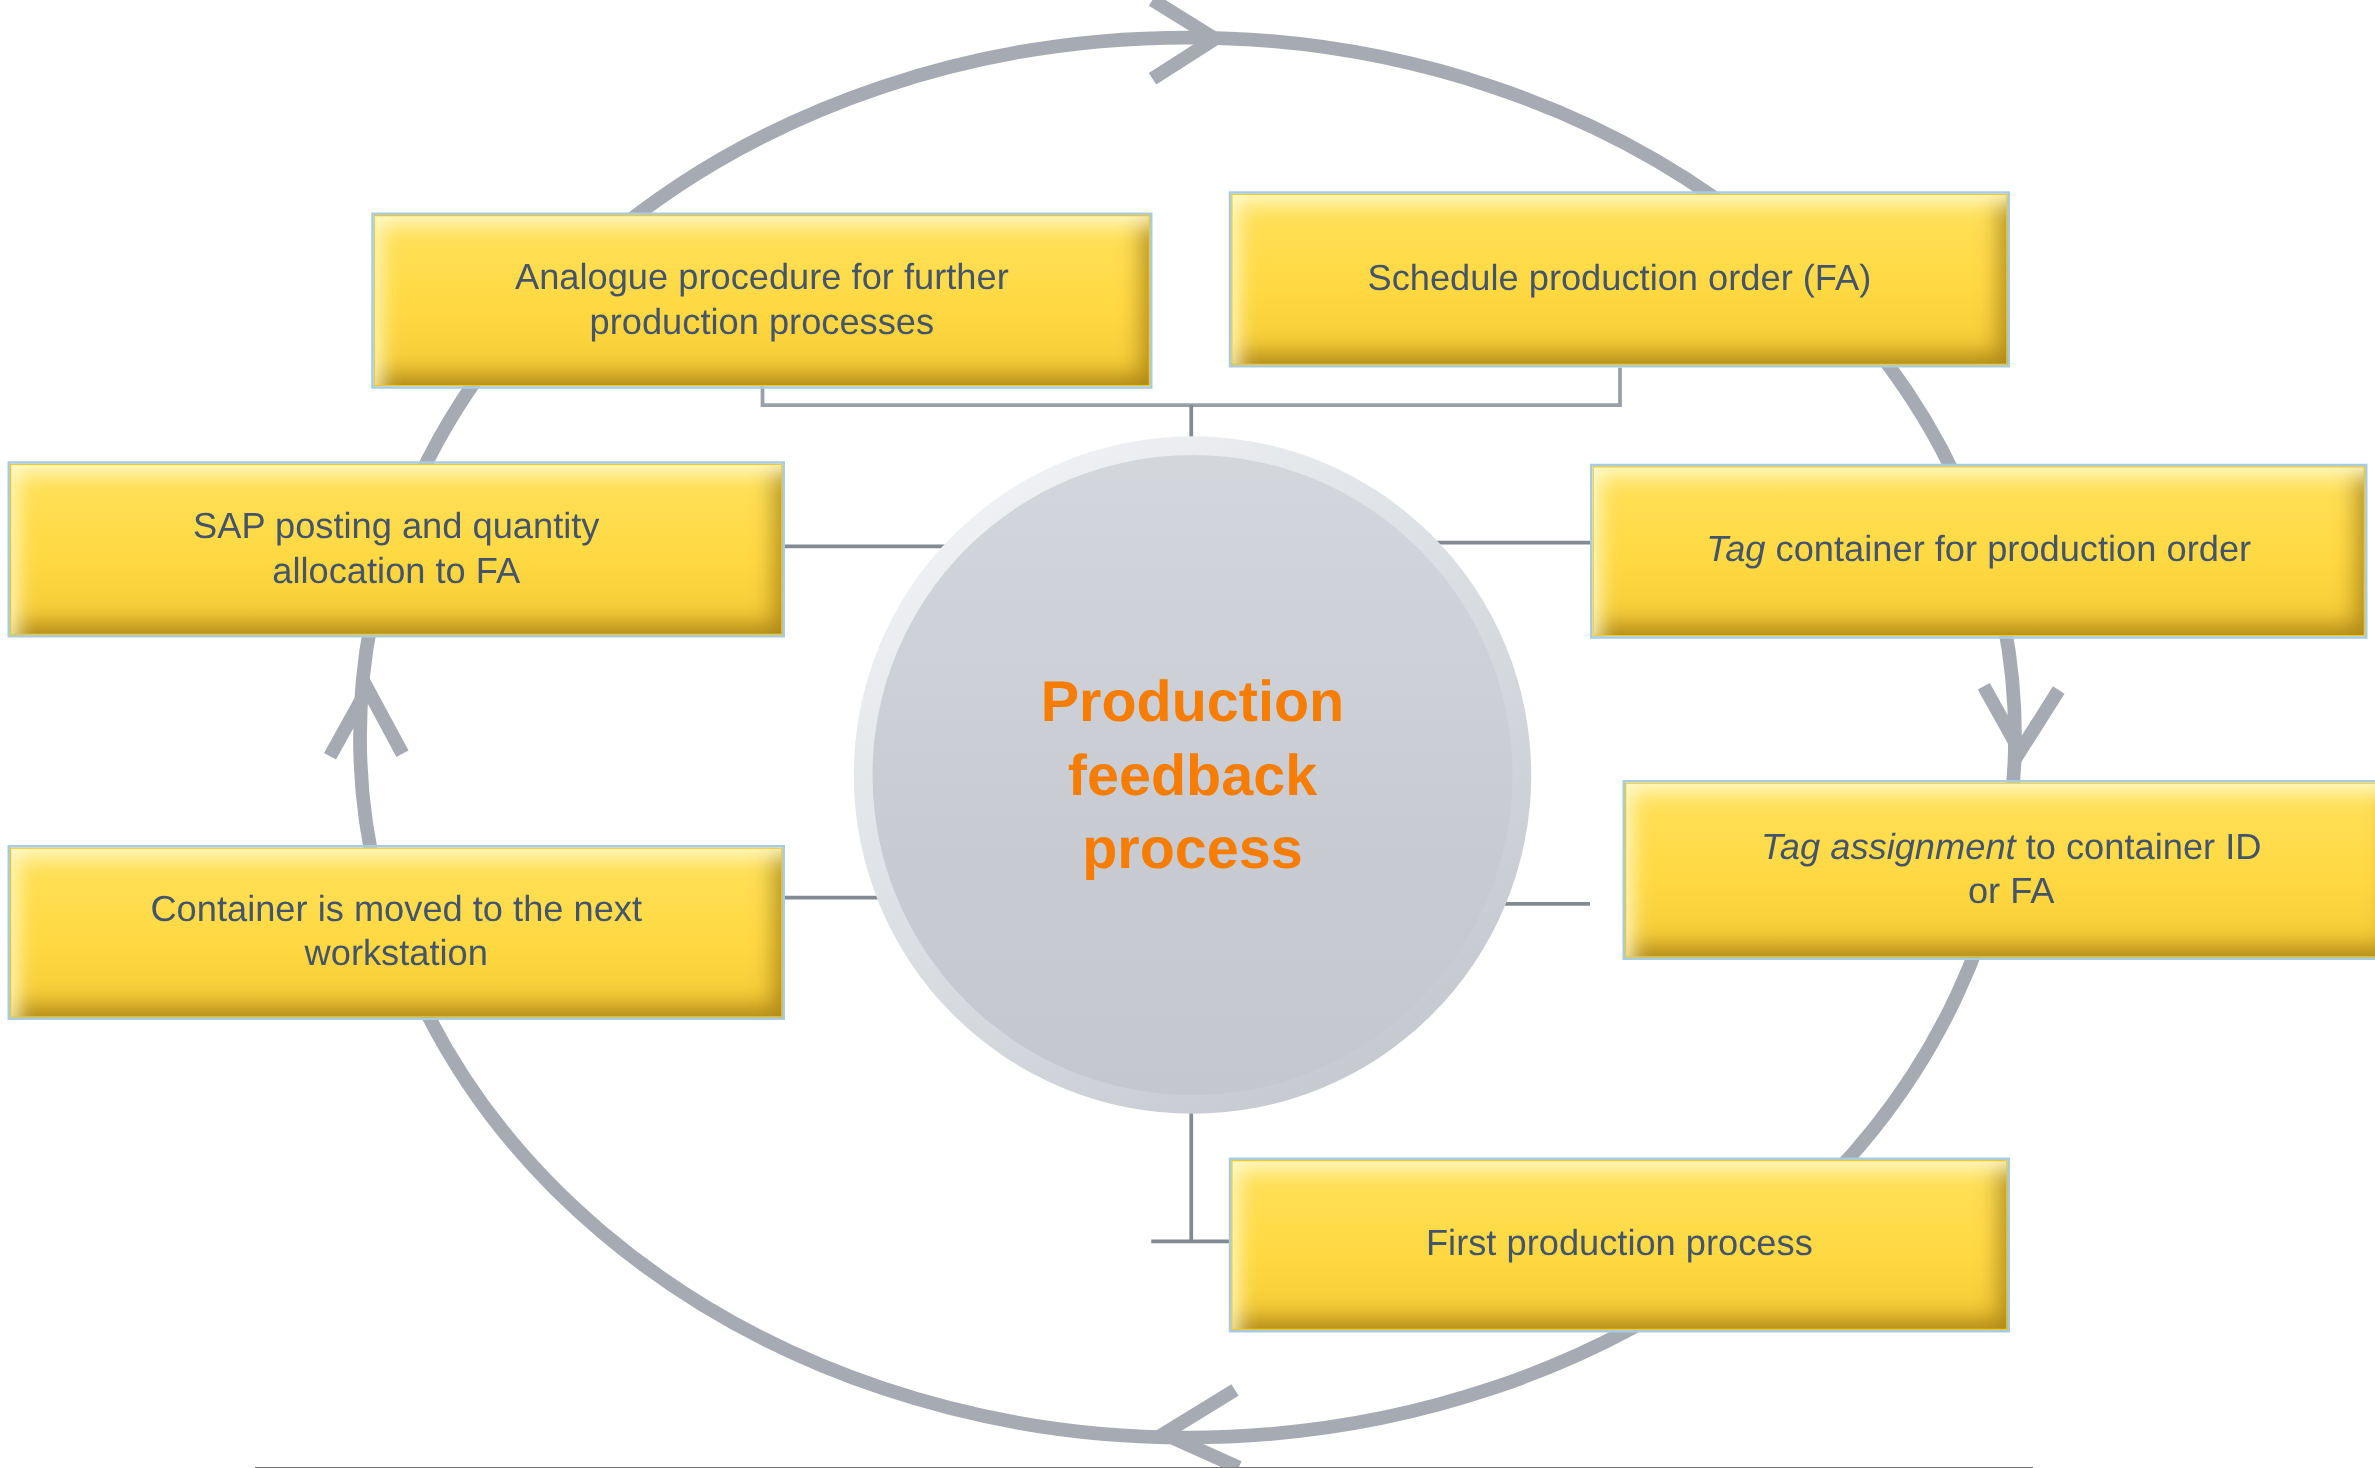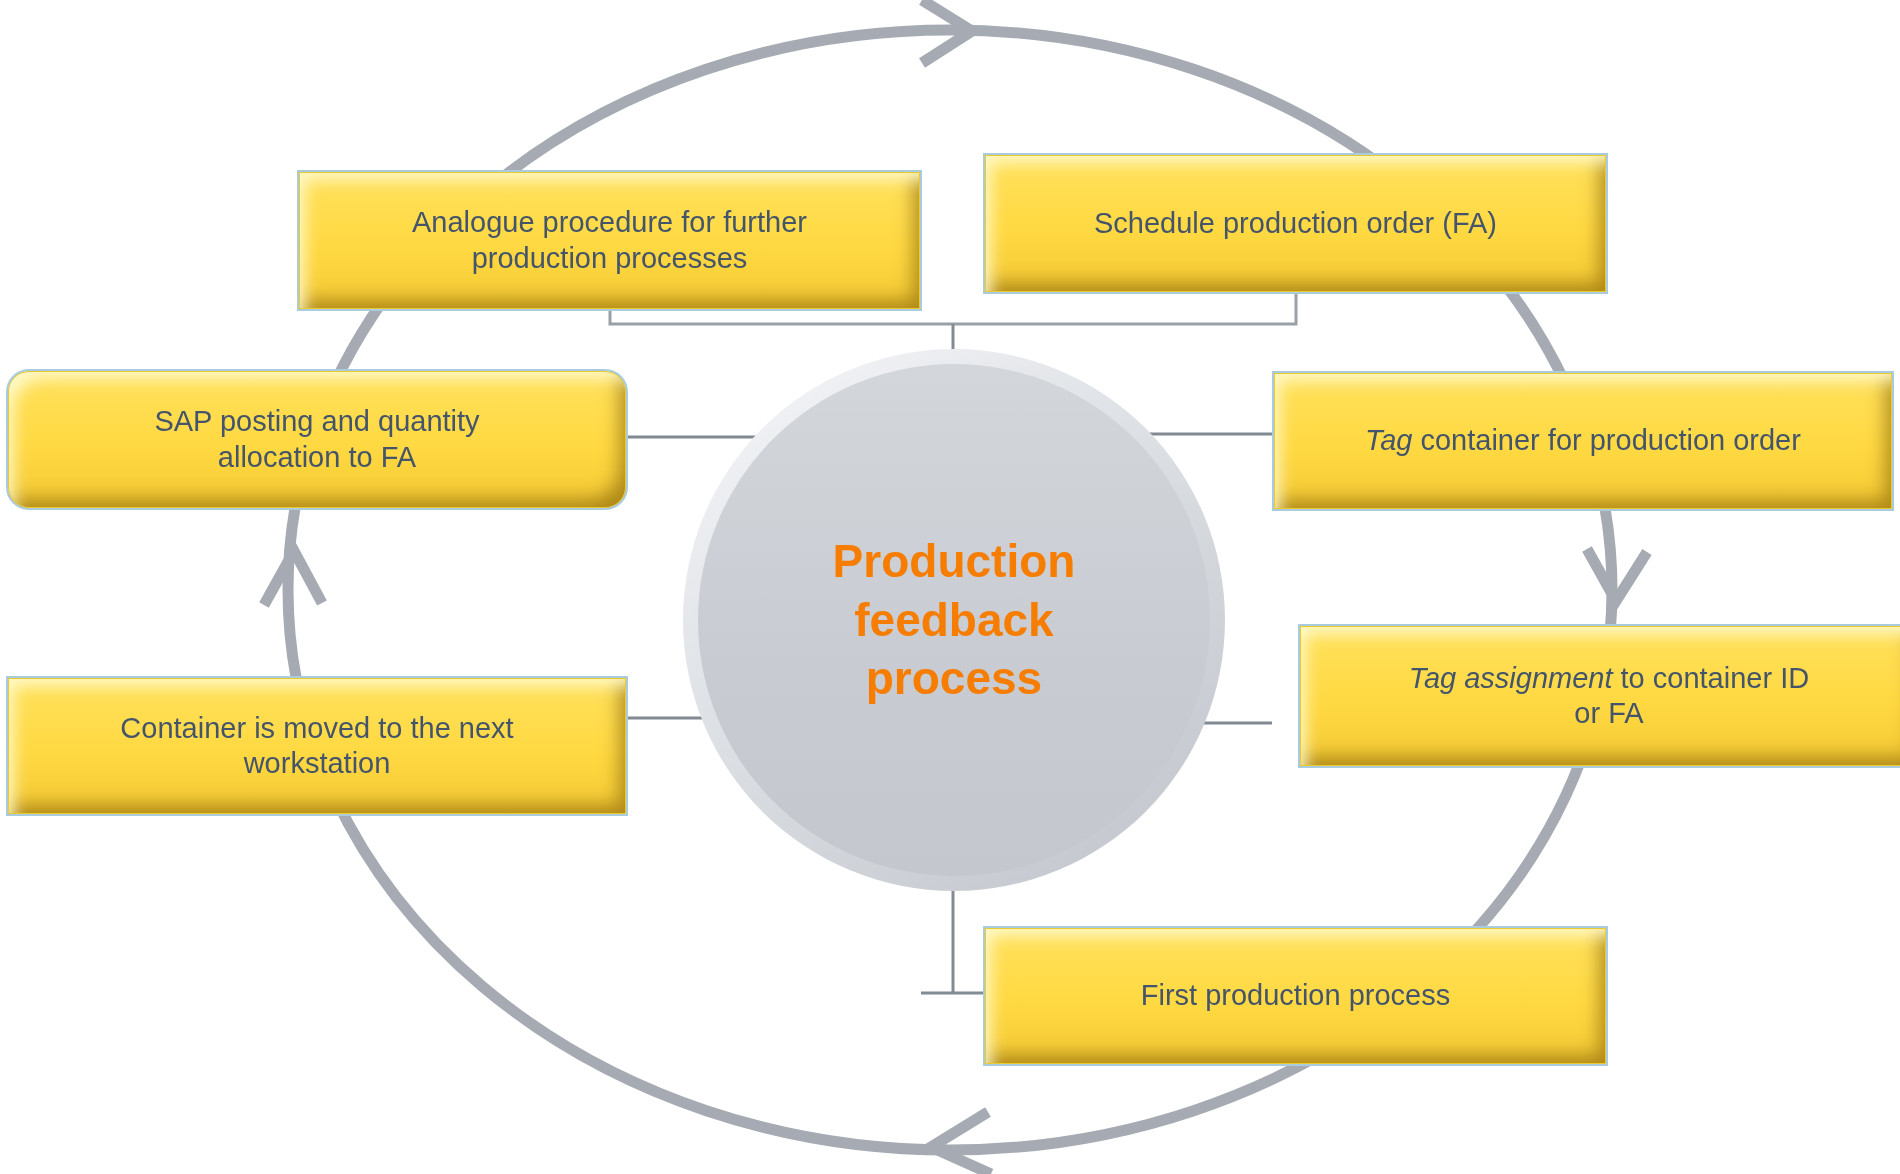--- a/index.html
+++ b/index.html
@@ -22,21 +22,21 @@
     padding:6px 18px;
   }
   .box em{font-style:italic;}
   
   .b0{left:983px;top:153px;width:625px;height:141px;}
   .b1{left:1272px;top:371px;width:622px;height:140px;align-items:center;}
   .b2{left:1272px;top:624px;width:622px;height:144px;margin-left:26px;}
   .b3{left:983px;top:926px;width:625px;height:140px;}
   .b4{left:297px;top:926px;width:625px;height:140px;}
   .b5{left:6px;top:676px;width:622px;height:140px;}
-  .b6{left:6px;top:369px;width:622px;height:141px;border-radius:23px;}
+  .b6{left:6px;top:369px;width:622px;height:141px;}
   .b7{left:297px;top:170px;width:625px;height:141px;}
   .circle{
     position:absolute;left:683px;top:349px;width:542px;height:542px;border-radius:50%;
     background:linear-gradient(145deg,#f7f8fa 0%,#dfe2e6 40%,#bfc3ca 100%);
     display:flex;align-items:center;justify-content:center;text-align:center;
   }
   .circle::before{
     content:"";position:absolute;inset:15px;border-radius:50%;
     background:linear-gradient(180deg,#d3d6db 0%,#c8ccd2 60%,#c4c8ce 100%);
   }

